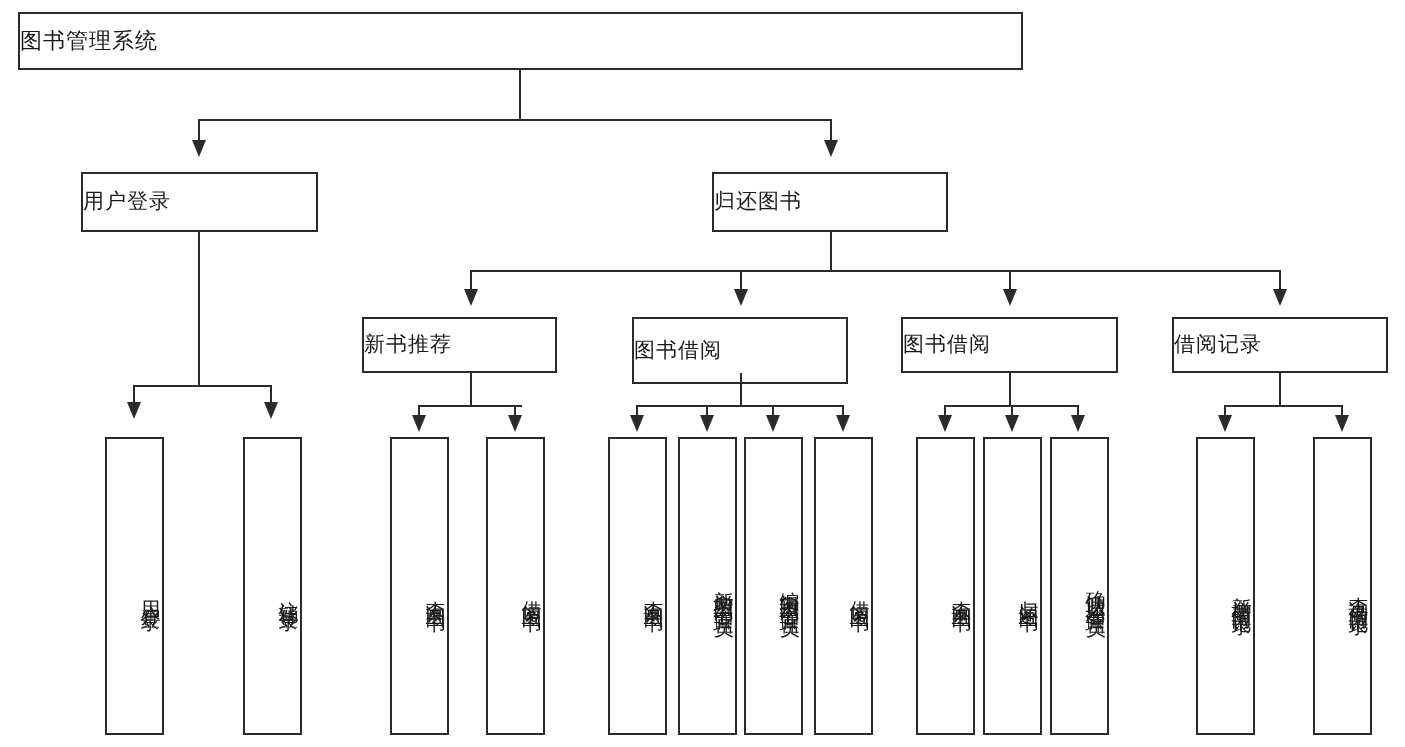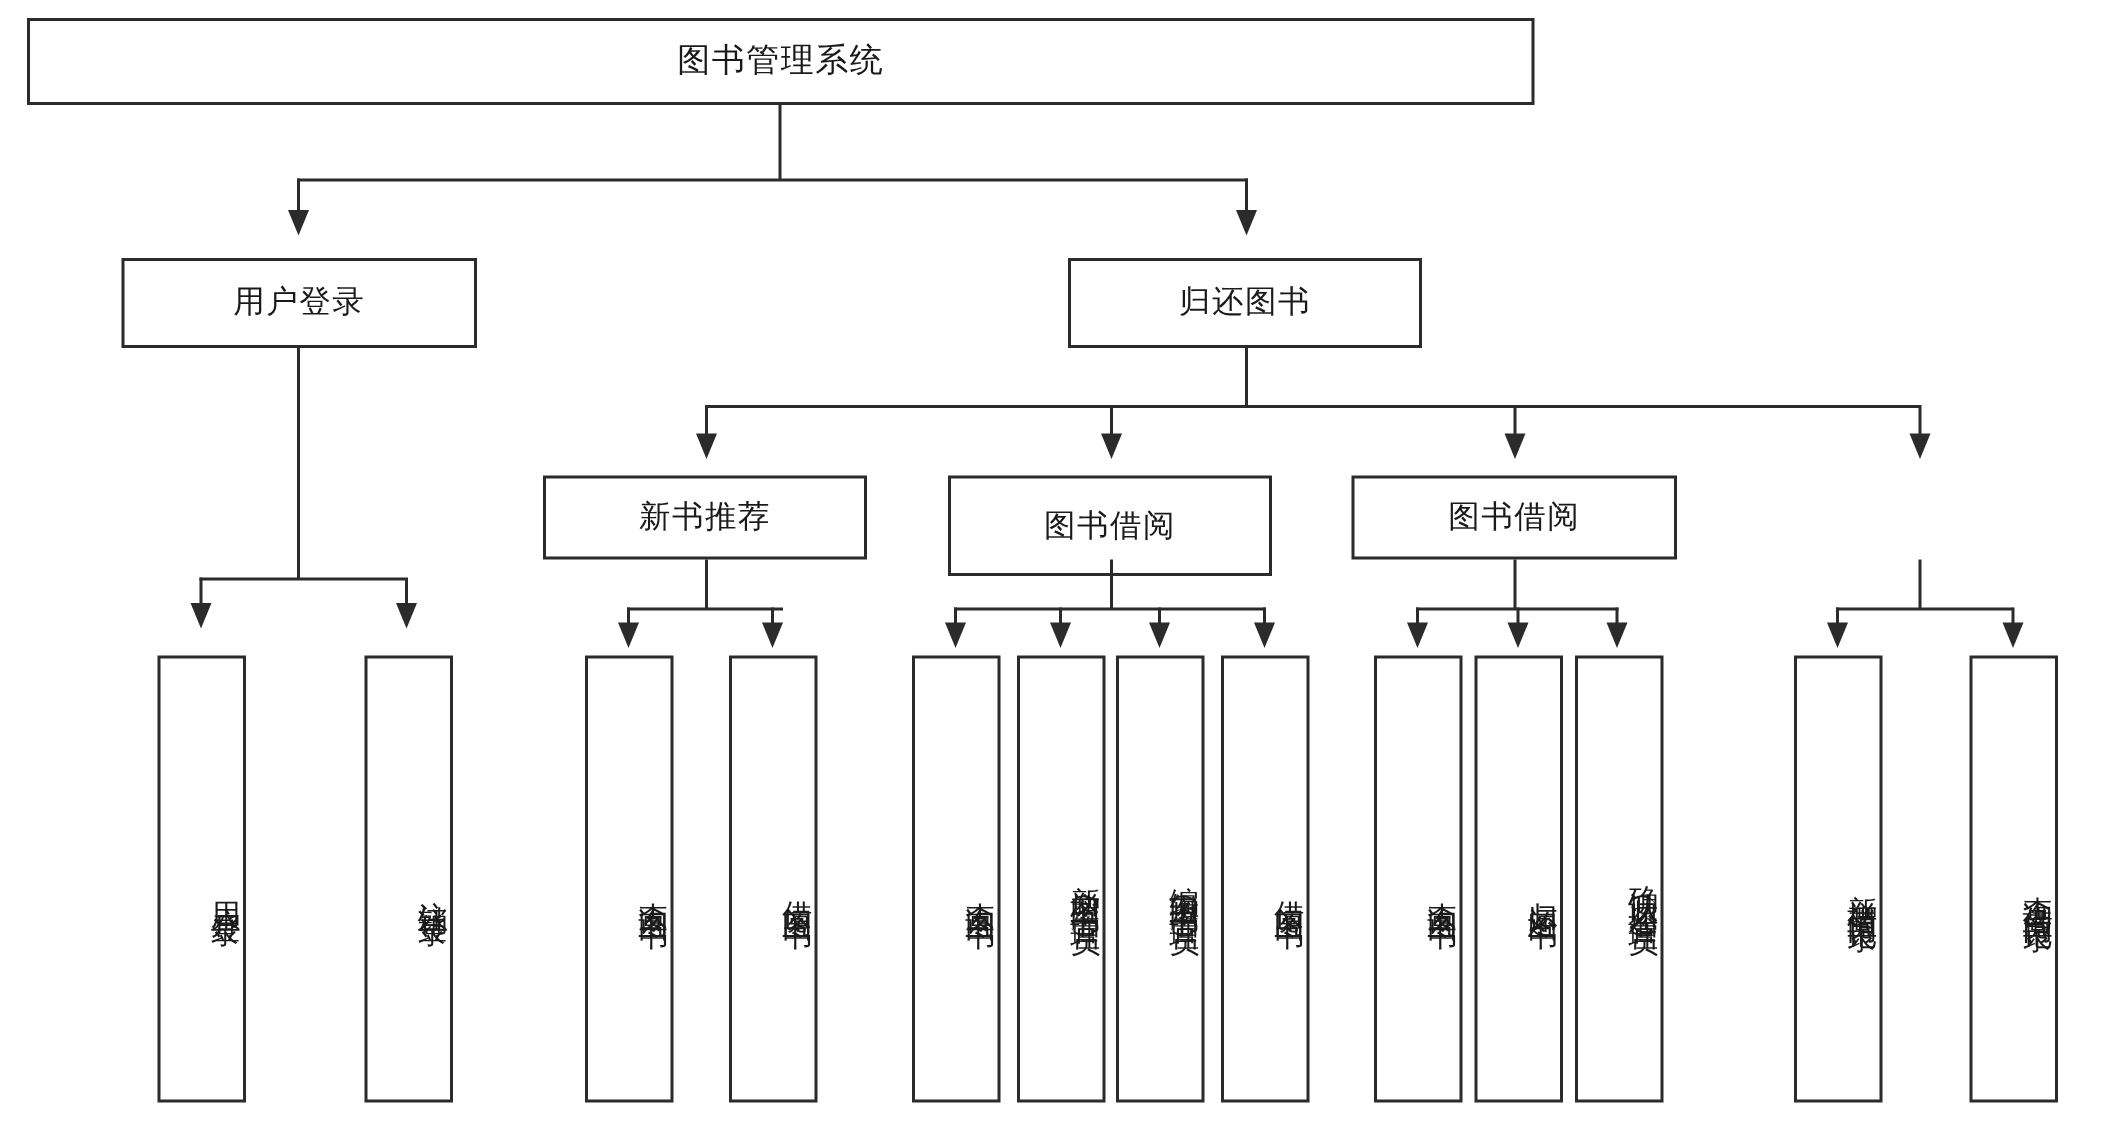--- a/index.html
+++ b/index.html
@@ -12,21 +12,21 @@
   #diagram{position:relative;width:1405px;height:747px;background:#ffffff;}
 
   
   .node{
     position:absolute;
     box-sizing:border-box;
     border:2px solid #2b2b2b;
     background:#ffffff;
     display:flex;
     align-items:center;
-    justify-content:center;
+    justify-content:flex-start;
     color:#1a1a1a;
     letter-spacing:1px;
     text-align:center;
   }
   .node.h{            
     font-size:21px;
     line-height:1.2;
     white-space:nowrap;
   }
   .node.root{font-size:22px;}
@@ -105,28 +105,31 @@
   <div class="ln hl" style="left:470px;top:270px;width:810px;height:2px;"></div>
   <div class="ln vl" style="left:470px;top:270px;width:2px;height:22px;"></div>
   <div class="arrow" style="left:464px;top:289px;"></div>
   <div class="ln vl" style="left:740px;top:270px;width:2px;height:22px;"></div>
   <div class="arrow" style="left:734px;top:289px;"></div>
   <div class="ln vl" style="left:1009px;top:270px;width:2px;height:22px;"></div>
   <div class="arrow" style="left:1003px;top:289px;"></div>
   <div class="ln vl" style="left:1279px;top:270px;width:2px;height:22px;"></div>
   <div class="arrow" style="left:1273px;top:289px;"></div>
 
-  <div class="node h" style="left:362px;top:317px;width:216px;height:56px;">
+  <div class="node h" style="left:362px;top:317px;width:195px;height:56px;">
     <span>新书推荐</span>
   </div>
   <div class="node h" style="left:632px;top:317px;width:216px;height:67px;">
     <span>图书借阅</span>
   </div>
   <div class="node h" style="left:901px;top:317px;width:217px;height:56px;">
     <span>图书借阅</span>
+  </div>
+  <div class="node h" style="left:1172px;top:317px;width:216px;height:56px;">
+    <span>借阅记录</span>
   </div>
 
   <div class="ln vl" style="left:470px;top:373px;width:2px;height:33px;"></div>
   <div class="ln hl" style="left:418px;top:405px;width:104px;height:2px;"></div>
   <div class="ln vl" style="left:418px;top:405px;width:2px;height:12px;"></div>
   <div class="arrow" style="left:412px;top:415px;"></div>
   <div class="ln vl" style="left:514px;top:405px;width:2px;height:12px;"></div>
   <div class="arrow" style="left:508px;top:415px;"></div>
 
   <div class="ln vl" style="left:740px;top:373px;width:2px;height:33px;"></div>

